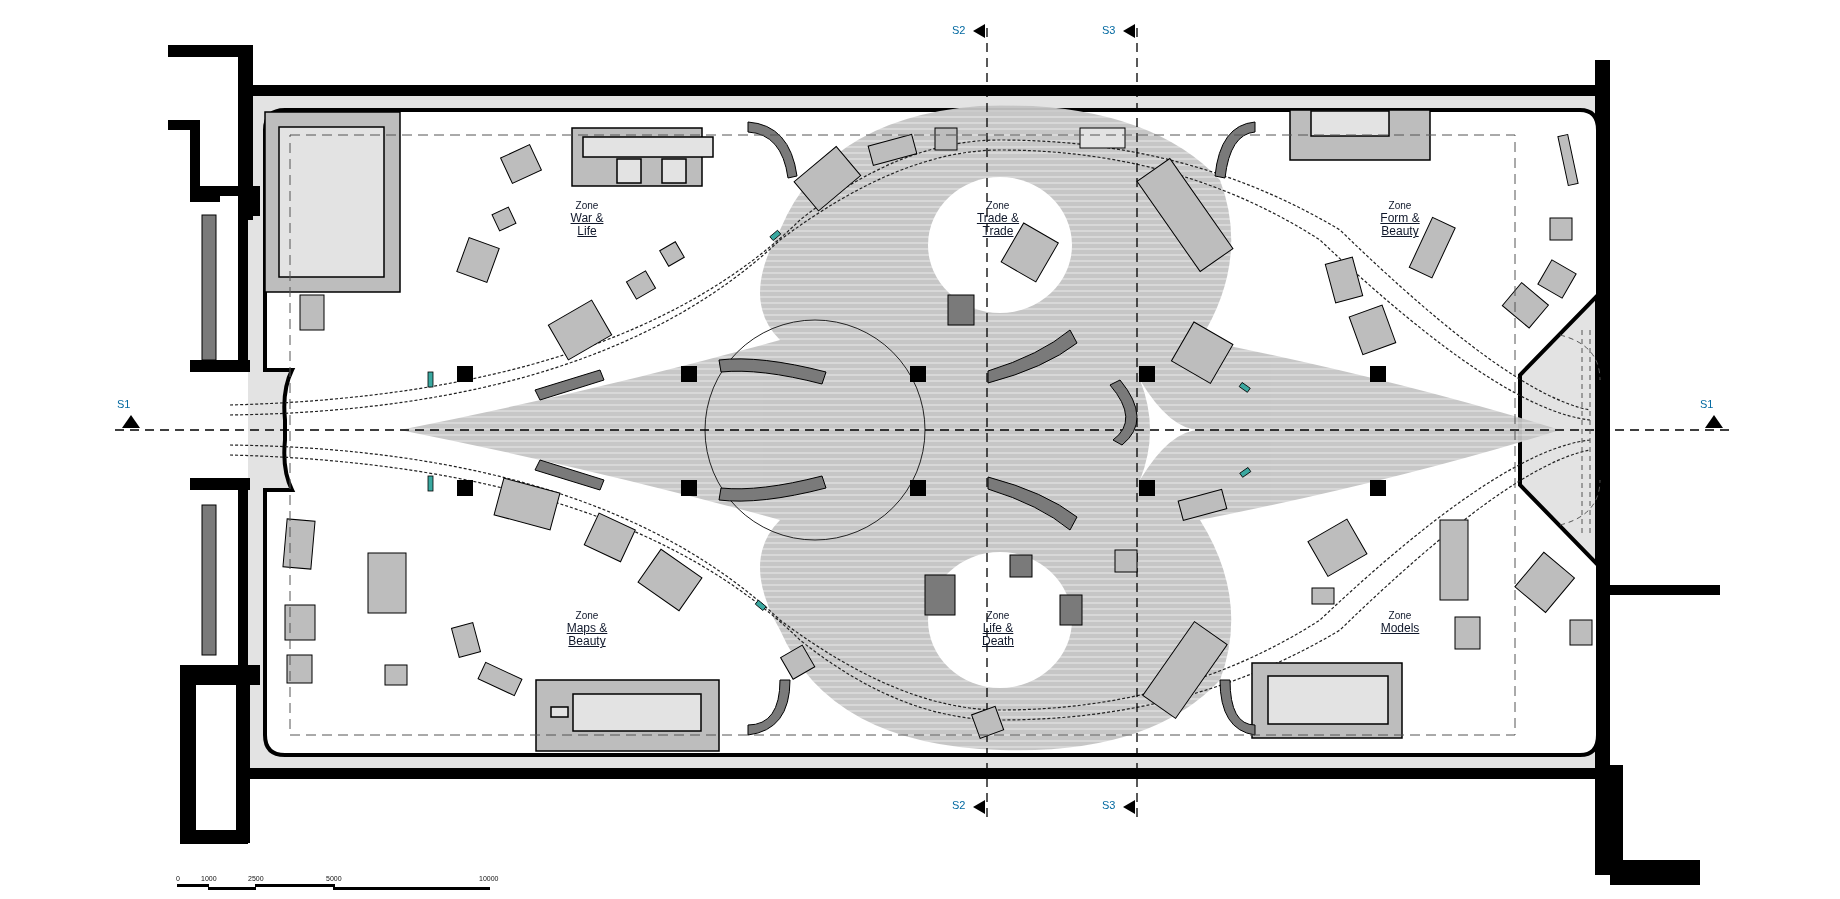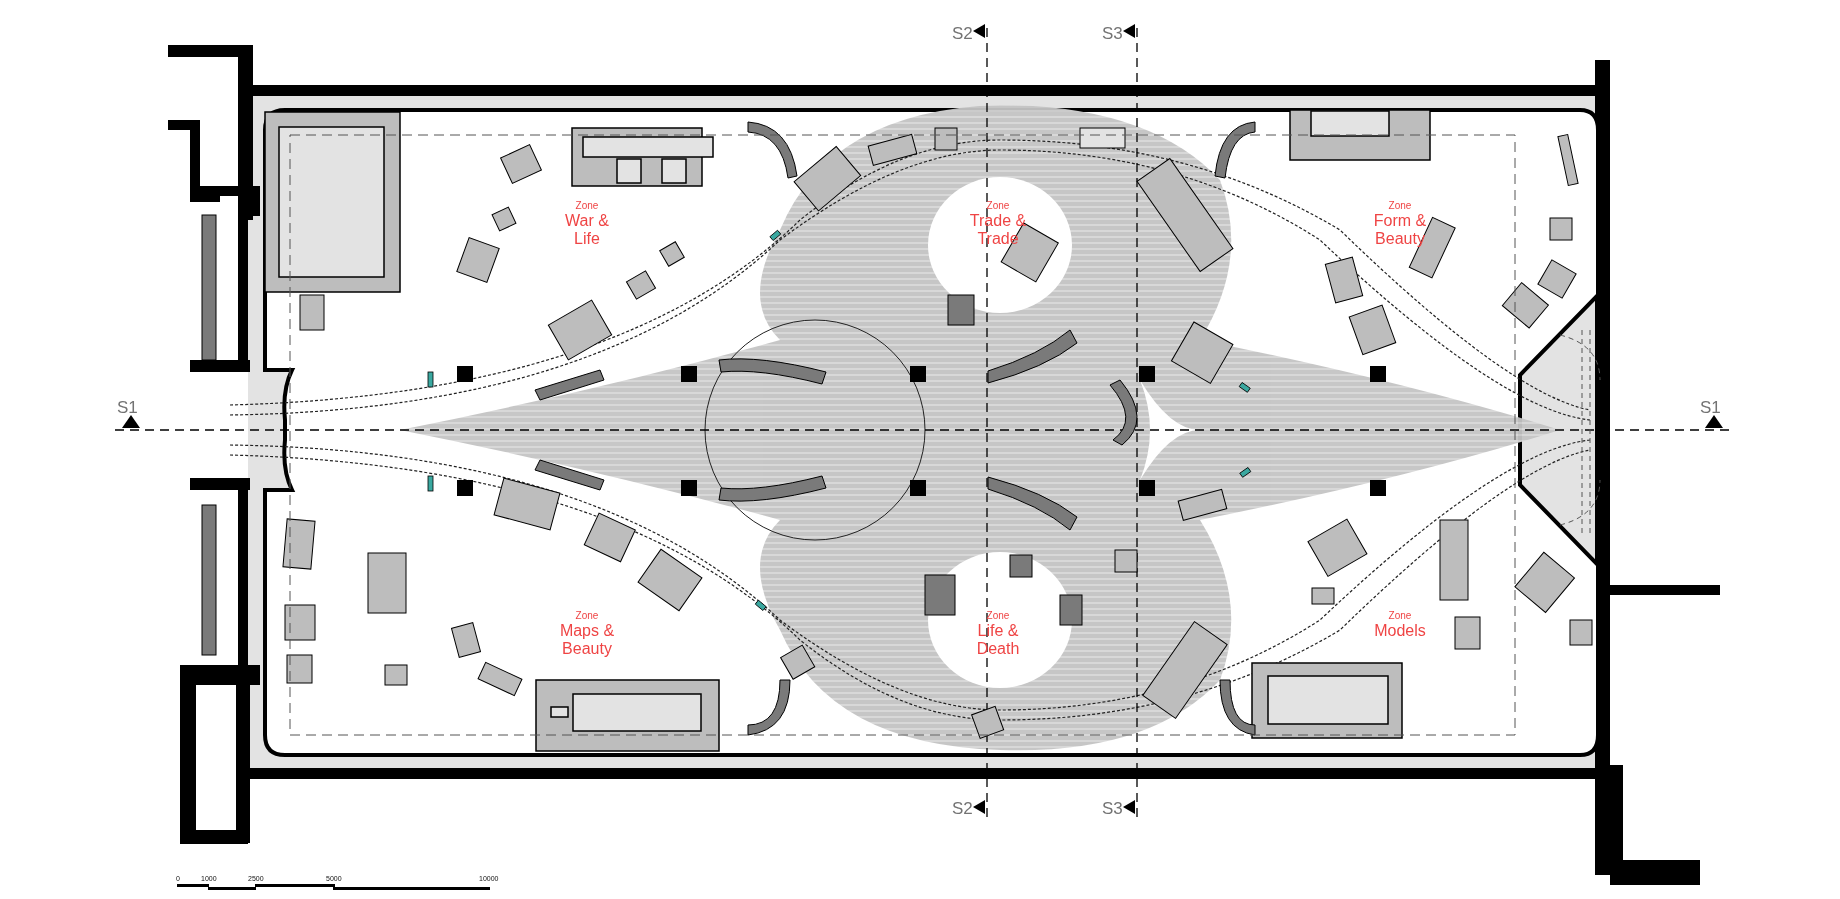--- a/index.html
+++ b/index.html
@@ -1,22 +1,22 @@
 <!DOCTYPE html>
 <html><head>
 <meta charset="utf-8">
 <style>
   html, body { margin: 0; padding: 0; background: #ffffff; }
   body { width: 1840px; height: 899px; overflow: hidden; position: relative;
          font-family: "Liberation Sans", sans-serif; }
   #plan { position: absolute; left: 0; top: 0; width: 1840px; height: 899px; }
-  .zone-label { position: absolute; text-align: center; color: #ef4444; transform: translateX(-50%); line-height: 1.15; }
+  .zone-label { position: absolute; text-align: center; color: #0f172a; transform: translateX(-50%); line-height: 1.15; }
   .zone-kicker { font-size: 10px; display: block; }
-  .zone-name { font-size: 16px; display: block; }
-  .section-marker { position: absolute; font-size: 17px; color: #737373; }
+  .zone-name { font-size: 12px; display: block; text-decoration: underline; }
+  .section-marker { position: absolute; font-size: 11px; color: #0369a1; }
   .scale-tick { position: absolute; font-size: 7px; color: #111; }
 </style>
 </head>
 <body>
 
 <svg id="plan" viewBox="0 0 1840 899" xmlns="http://www.w3.org/2000/svg">
   <defs>
     <pattern id="flow" width="6" height="6" patternUnits="userSpaceOnUse">
       <rect width="6" height="6" fill="#c4c4c4"></rect>
       <path d="M0 3 H6" stroke="#e8e8e8" stroke-width="1"></path>

